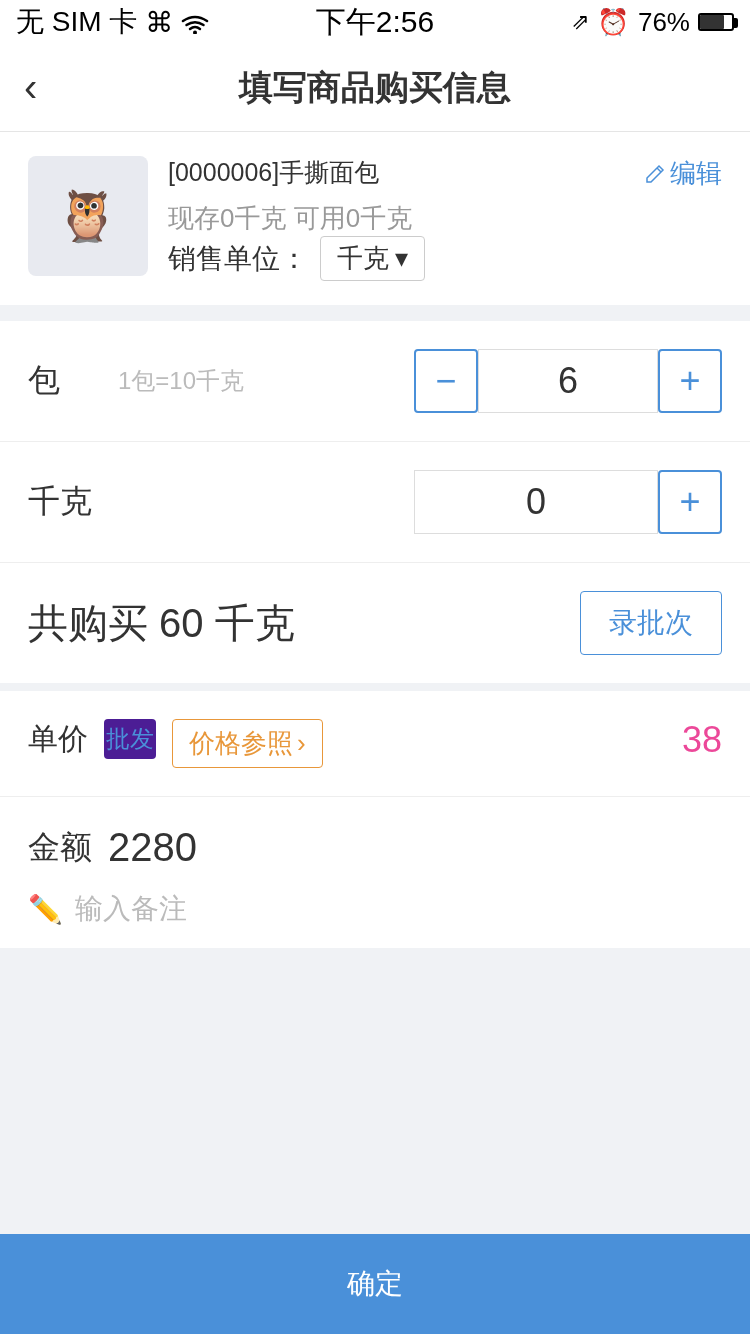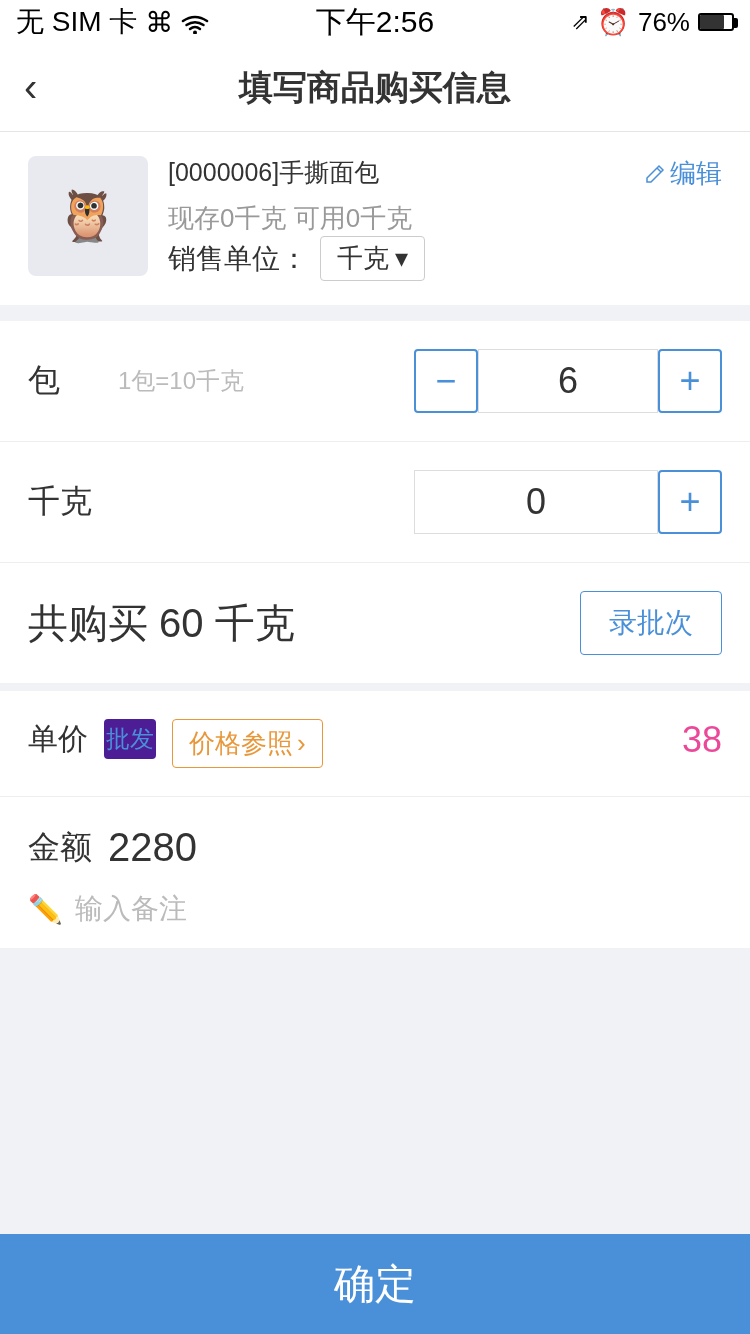--- a/index.html
+++ b/index.html
@@ -278,21 +278,21 @@
       flex: 1;
       min-height: 280px;
     }
 
     
     .confirm-btn {
       width: 750px;
       height: 100px;
       background: #4a90d9;
       color: #fff;
-      font-size: 41px;
+      font-size: 28px;
       display: flex;
       align-items: center;
       justify-content: center;
       cursor: pointer;
       position: fixed;
       bottom: 0;
       left: 0;
     }
 
     .separator {

